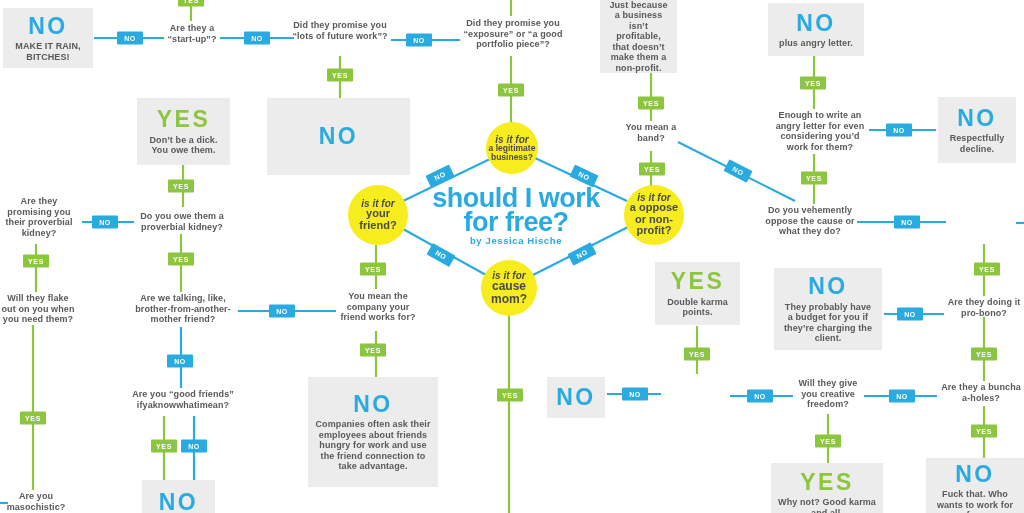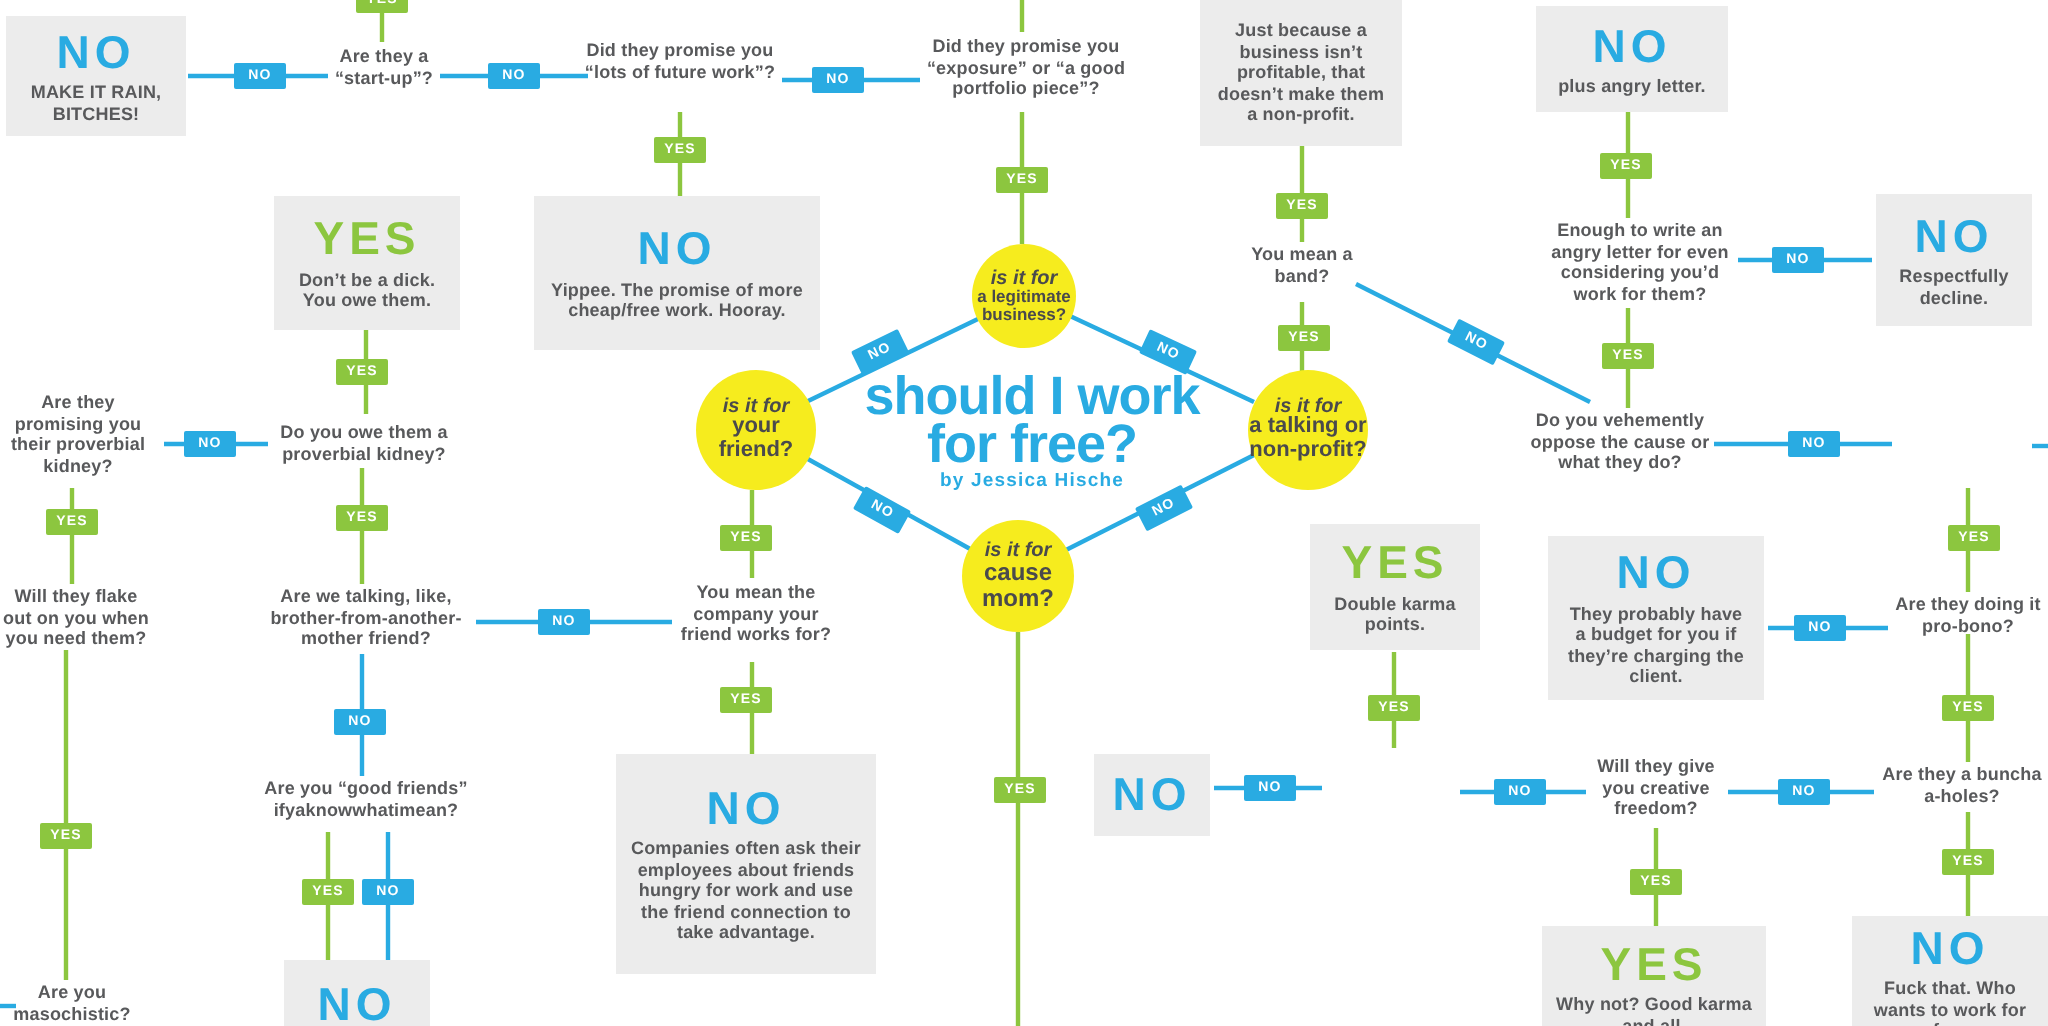--- a/index.html
+++ b/index.html
@@ -144,23 +144,22 @@
   <div class="box" style="left:3px;top:8px;width:90px;height:60px">
     <div class="verdict blue">NO</div>
     <div class="body">MAKE IT RAIN, BITCHES!</div>
   </div>
   <div class="box" style="left:137px;top:98px;width:93px;height:67px">
     <div class="verdict green">YES</div>
     <div class="body">Don’t be a dick. You owe them.</div>
   </div>
   <div class="box" style="left:267px;top:98px;width:143px;height:77px">
     <div class="verdict blue">NO</div>
-    <div class="body">Yippee. The promise of more cheap/free work. Hooray.</div>
-  </div>
-  <div class="box" style="left:600px;top:0px;width:101px;height:73px">
+  </div>
+  <div class="box" style="left:600px;top:0px;width:77px;height:73px">
     <div class="body" style="margin-top:0">Just because a business isn’t profitable, that doesn’t make them a non-profit.</div>
   </div>
   <div class="box" style="left:768px;top:3px;width:96px;height:53px">
     <div class="verdict blue">NO</div>
     <div class="body">plus angry letter.</div>
   </div>
   <div class="box" style="left:938px;top:97px;width:78px;height:66px">
     <div class="verdict blue">NO</div>
     <div class="body">Respectfully decline.</div>
   </div>
@@ -194,21 +193,21 @@
   <div class="circle small" style="left:486px;top:122px;width:52px;height:52px">
     <div class="pre">is it for</div>
     <div class="lbl">a legitimate business?</div>
   </div>
   <div class="circle" style="left:348px;top:185px;width:60px;height:60px">
     <div class="pre">is it for</div>
     <div class="lbl">your friend?</div>
   </div>
   <div class="circle" style="left:624px;top:185px;width:60px;height:60px">
     <div class="pre">is it for</div>
-    <div class="lbl">a talking or non-profit?</div>
+    <div class="lbl">a oppose or non-profit?</div>
   </div>
   <div class="circle mom" style="left:481px;top:260px;width:56px;height:56px">
     <div class="pre">is it for</div>
     <div class="lbl">cause mom?</div>
   </div>
 
   <div class="title-line" style="left:411px;top:185px">should I work</div>
   <div class="title-line" style="left:411px;top:209px">for free?</div>
   <div class="byline" style="left:411px;top:235px">by Jessica Hische</div>
 

